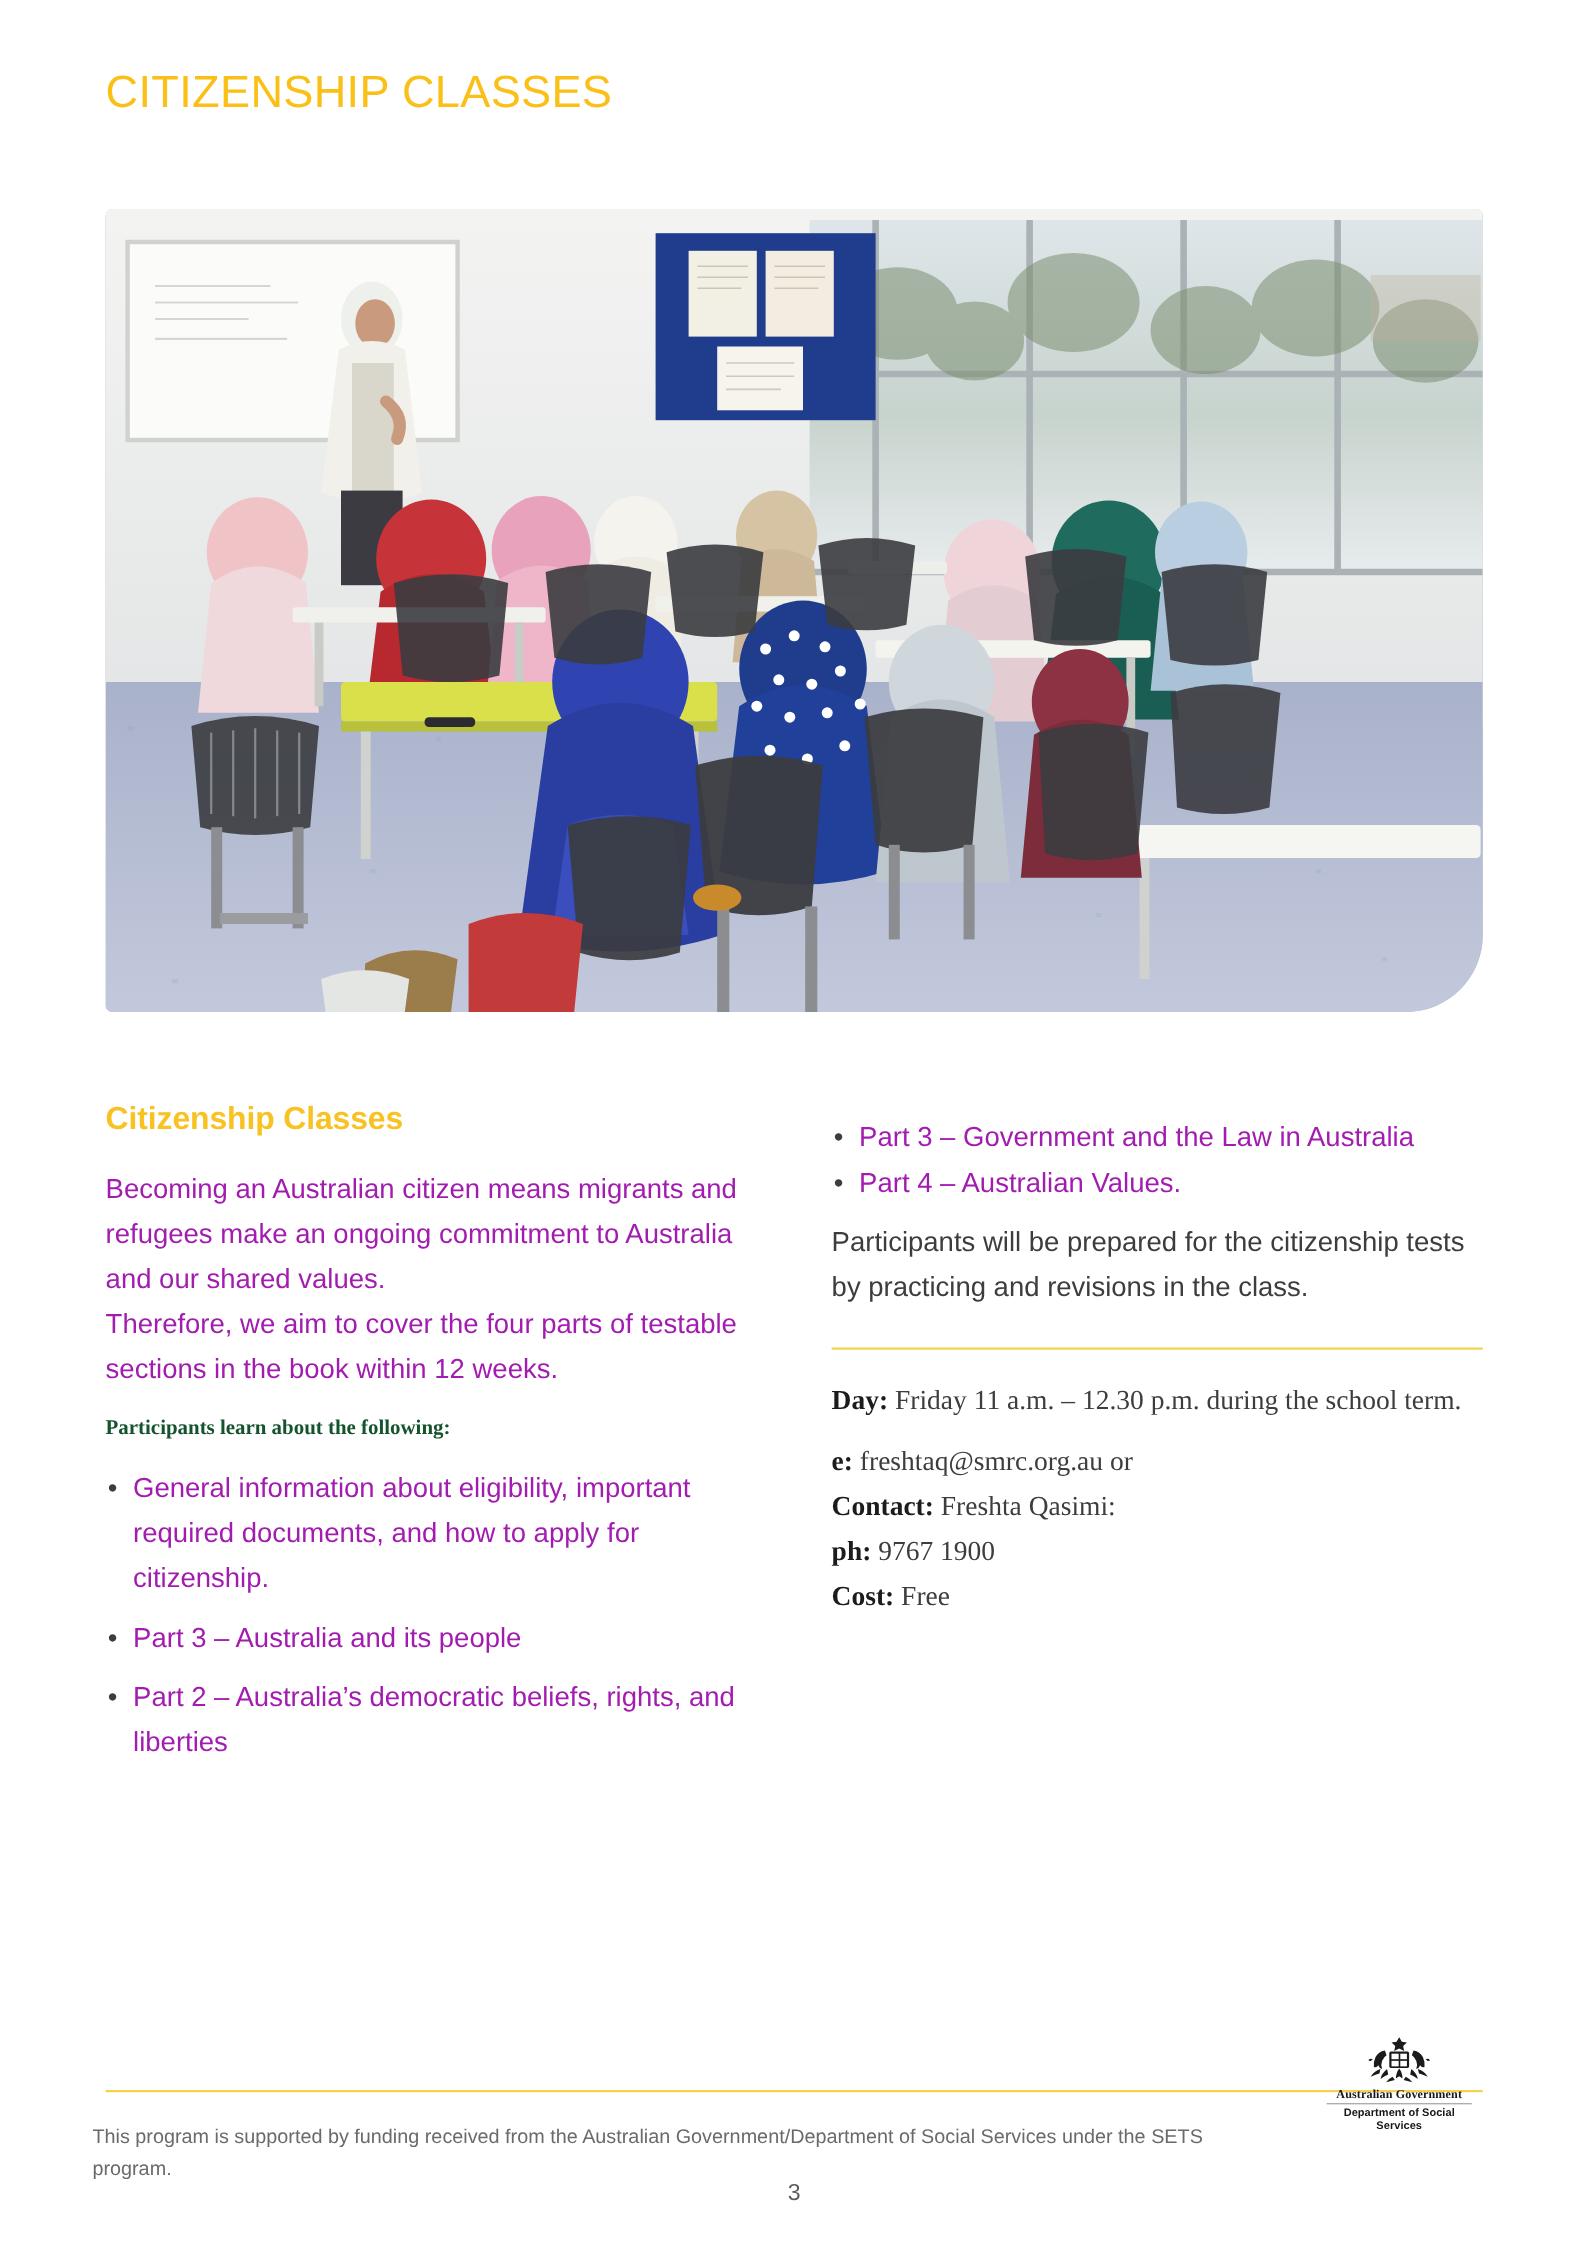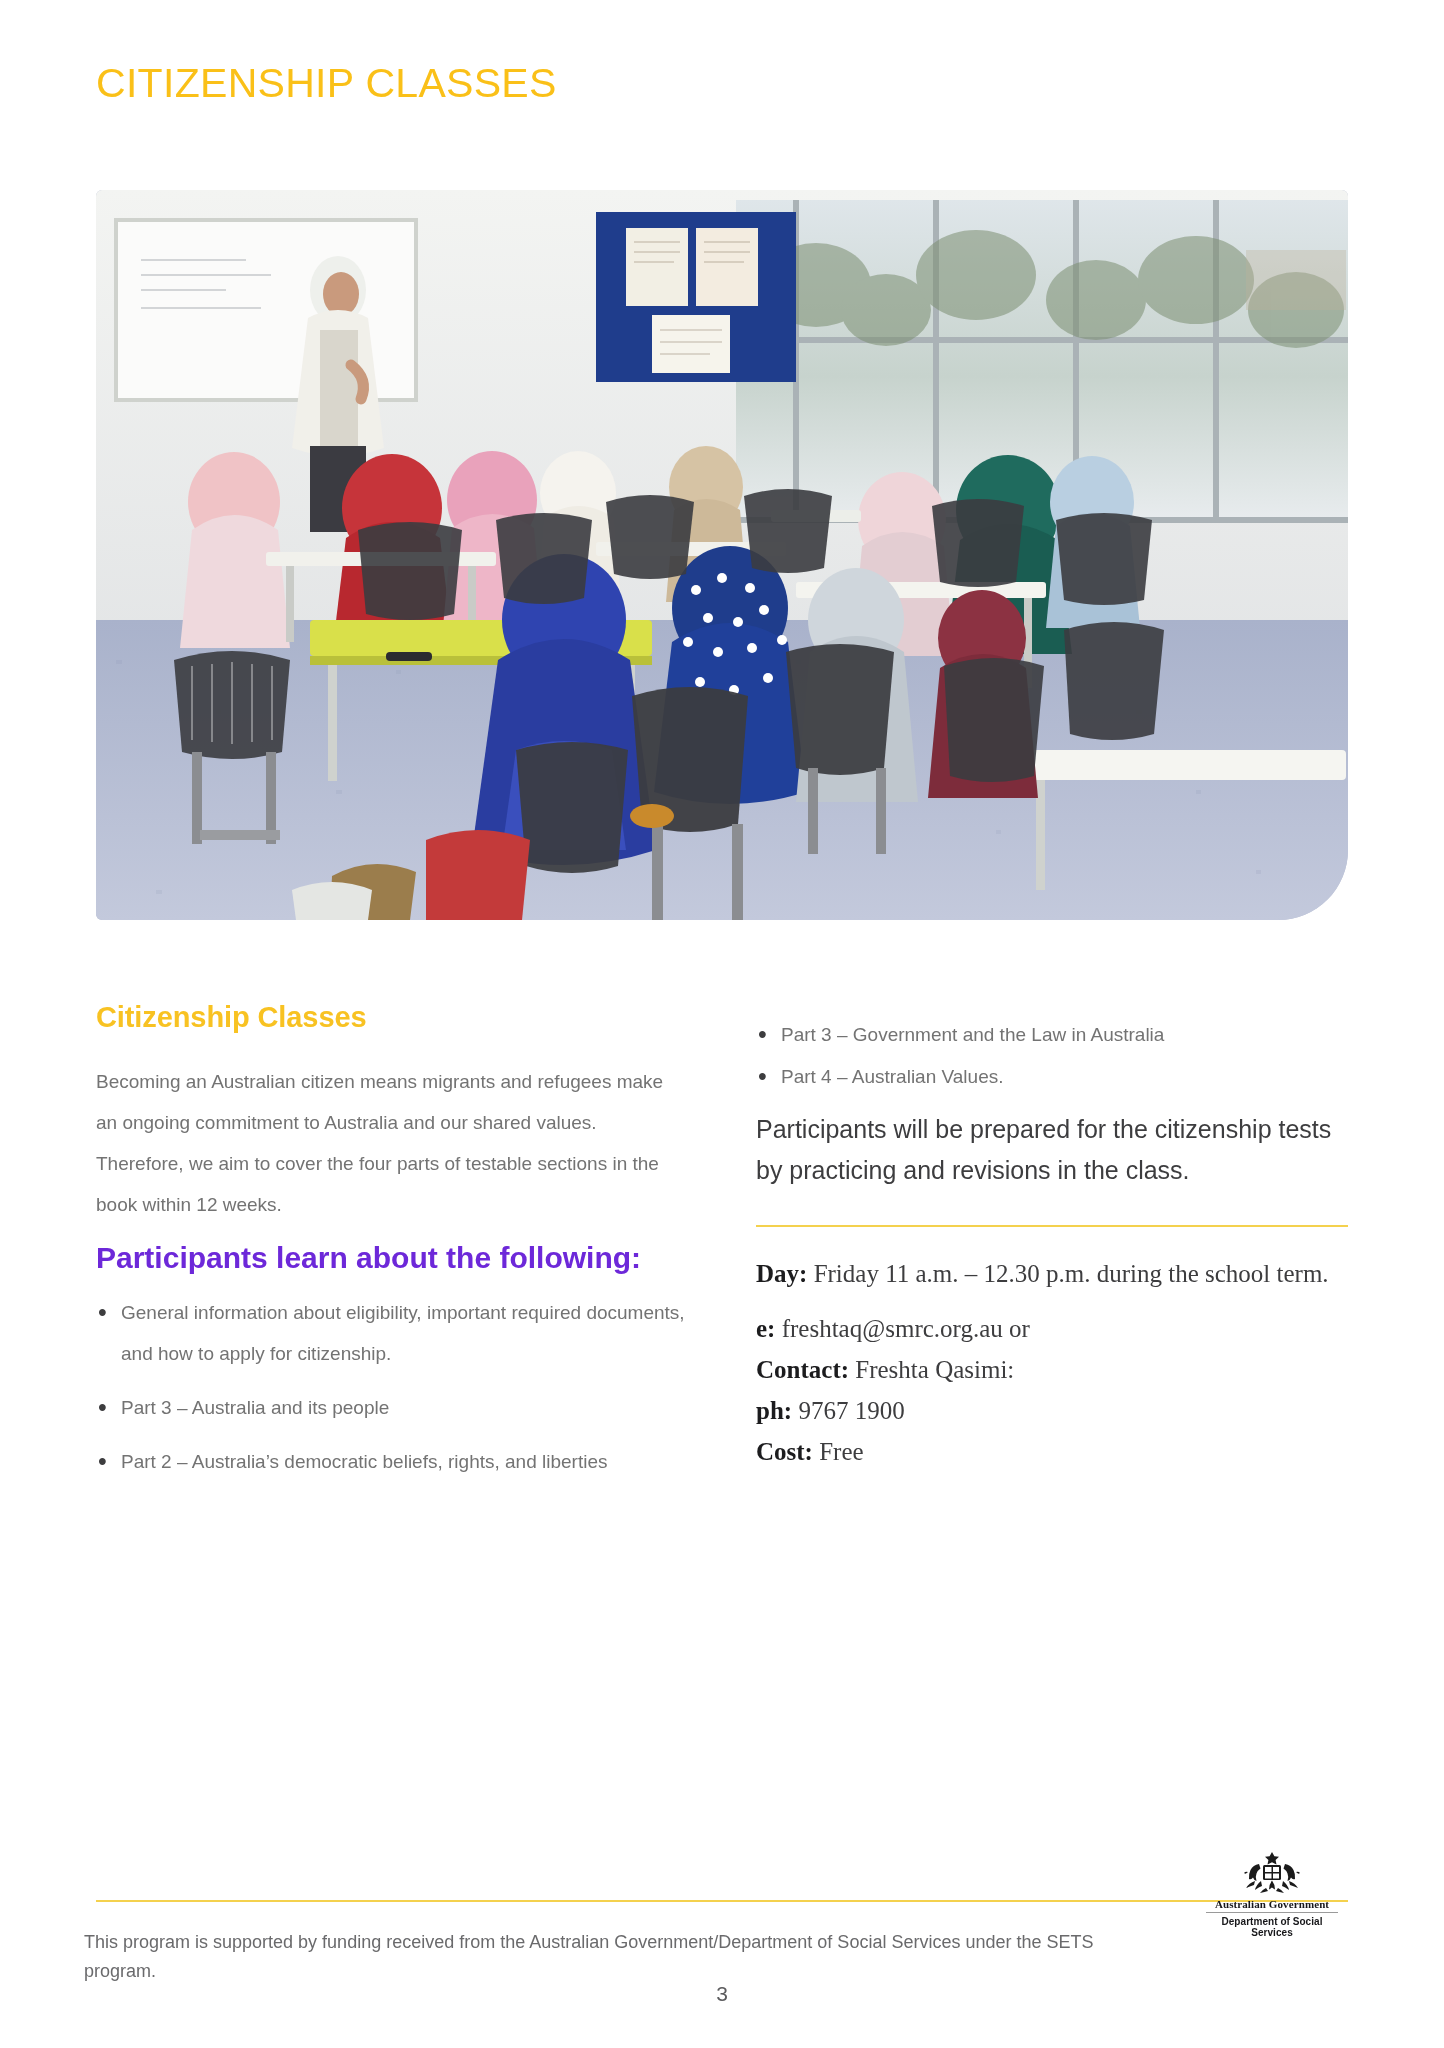--- a/index.html
+++ b/index.html
@@ -69,35 +69,36 @@
   .col-heading {
     font-size: 29px;
     font-weight: bold;
     color: #f8c222;
     line-height: 1.2;
     margin-bottom: 26px;
     letter-spacing: -0.1px;
   }
 
   p.body, .bullets li {
+    font-size: 25px;
+    line-height: 41px;
+    color: #a21caf;
+    font-weight: 300;
+  }
+
+  p.body { margin-bottom: 0; }
+  p.body + p.body { margin-top: 0; }
+
+  p.lead-bold {
     font-size: 19px;
     line-height: 41px;
-    color: #737373;
-    font-weight: 300;
-  }
-
-  p.body { margin-bottom: 0; }
-  p.body + p.body { margin-top: 0; }
-
-  p.lead-bold {
-    font-size: 30px;
-    line-height: 41px;
-    color: #6d28d9;
+    color: #14532d;
     font-weight: bold;
     margin-top: 12px;
+    font-family: Liberation Serif, serif;
   }
 
   ul.bullets {
     list-style: none;
     margin-top: 14px;
   }
   ul.bullets li {
     position: relative;
     padding-left: 25px;
     margin-bottom: 13px;

